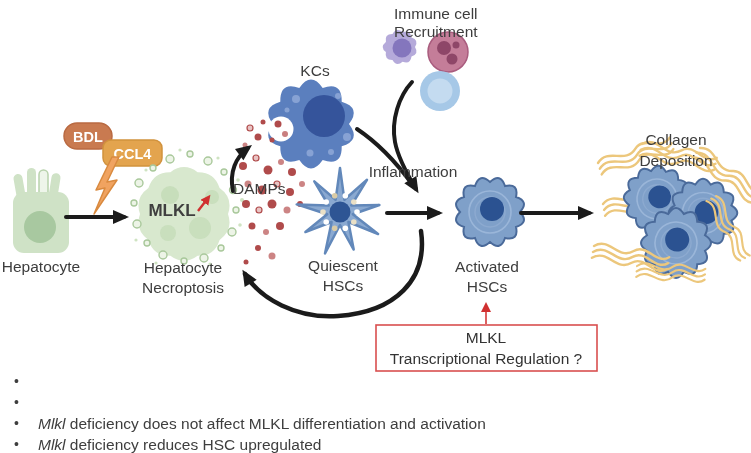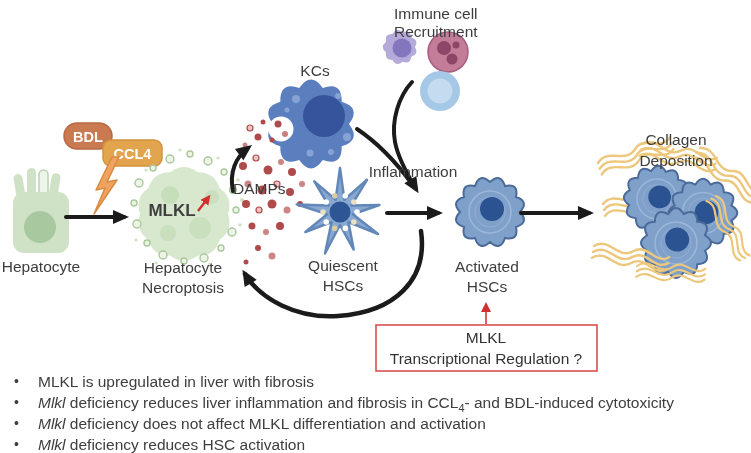--- a/index.html
+++ b/index.html
@@ -233,29 +233,27 @@
     <path d="M486,324 L486,306" stroke="#d94f4f" stroke-width="1.8" marker-end="url(#mR)"></path>
     <rect x="376" y="325" width="221" height="46" fill="#ffffff" stroke="#d94f4f" stroke-width="1.6"></rect>
     <text class="boxtxt" x="486" y="343">MLKL</text>
     <text class="boxtxt" x="486" y="364">Transcriptional Regulation ?</text>
   </g>
 </svg>
 
 <div class="bullets">
   <div class="bullet-row">
     <span class="dot">•</span>
-    <span class="bt">MLKL is upregulated in liver with fibrosis</span>
-  </div>
-  <div class="bullet-row">
-    <span class="dot">•</span>
-    <span class="bt"><i>Mlkl</i><span> deficiency reduces liver inflammation and fibrosis in CCL</span><sub>4</sub><span>- and BDL-induced cytotoxicity</span></span>
+  </div>
+  <div class="bullet-row">
+    <span class="dot">•</span>
   </div>
   <div class="bullet-row">
     <span class="dot">•</span>
     <span class="bt"><i>Mlkl</i><span> deficiency does not affect MLKL differentiation and activation</span></span>
   </div>
   <div class="bullet-row">
     <span class="dot">•</span>
-    <span class="bt"><i>Mlkl</i><span> deficiency reduces HSC activation</span></span>
+    <span class="bt"><i>Mlkl</i><span> deficiency reduces HSC upregulated</span></span>
   </div>
 </div>
 
 </div>
 
 </body></html>

